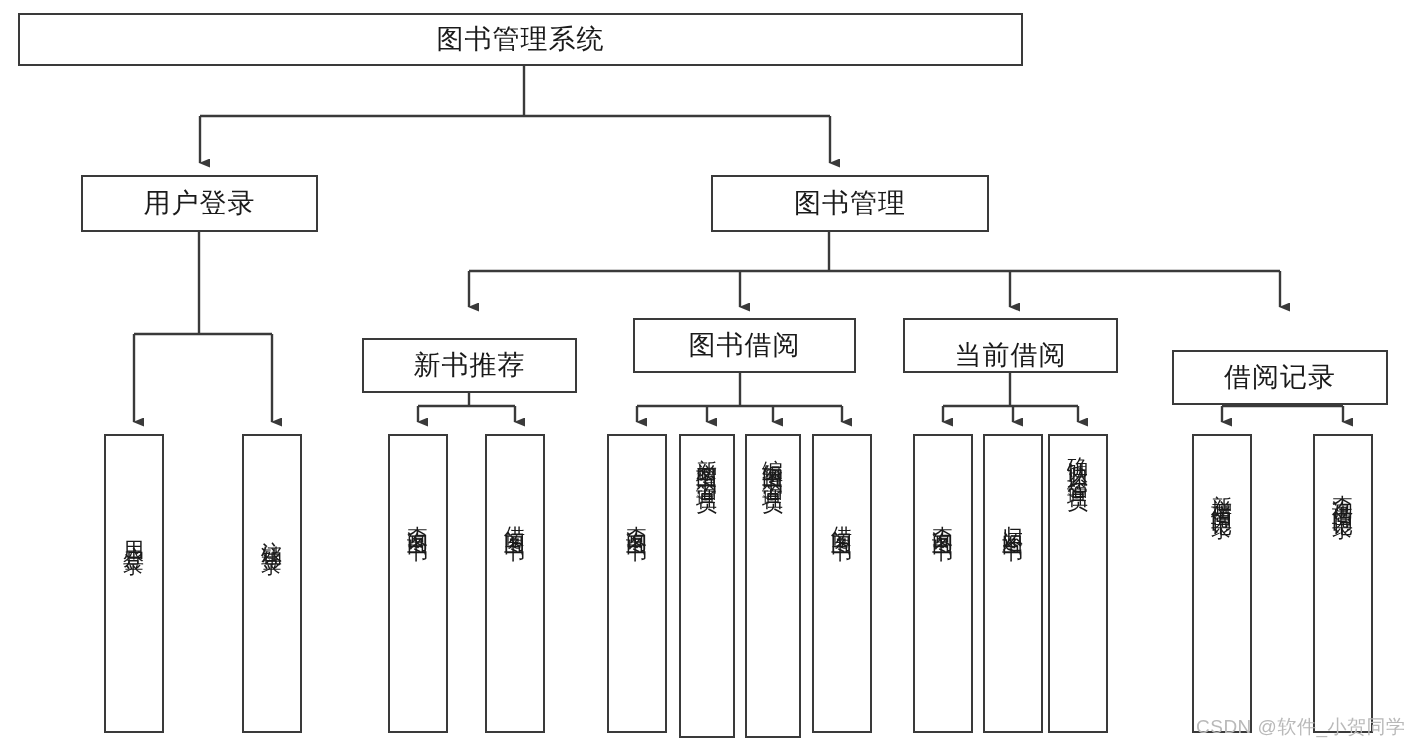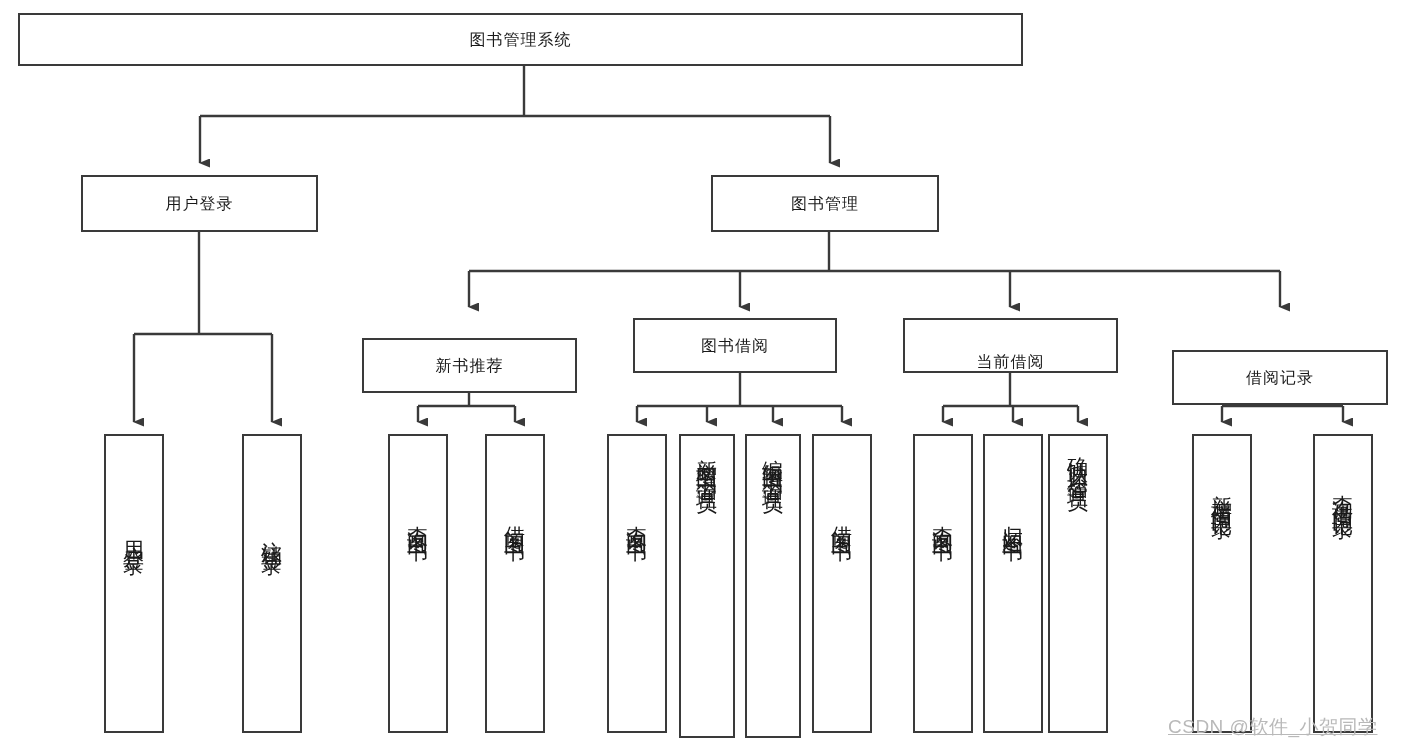--- a/index.html
+++ b/index.html
@@ -29,21 +29,21 @@
     position: absolute;
     box-sizing: border-box;
     background: #ffffff;
     border: 2px solid #3a3a3a;
     display: flex;
     align-items: center;
     justify-content: center;
     color: #1a1a1a;
   }
   .node-h .label {
-    font-size: 16px;
+    font-size: 27px;
     letter-spacing: 1px;
     line-height: 1.1;
     white-space: nowrap;
   }
   .node-v {
     align-items: flex-start;
     justify-content: center;
   }
   .node-v .label {
     writing-mode: vertical-rl;
@@ -117,28 +117,28 @@
     </g>
   </svg>
 
   <div class="node node-h" style="left:18px; top:13px; width:1005px; height:53px;">
     <span class="label">图书管理系统</span>
   </div>
 
   <div class="node node-h" style="left:81px; top:175px; width:237px; height:57px;">
     <span class="label">用户登录</span>
   </div>
-  <div class="node node-h" style="left:711px; top:175px; width:228px; height:57px;text-align:center;">
+  <div class="node node-h" style="left:711px; top:175px; width:278px; height:57px;text-align:center;">
     <span class="label">图书管理</span>
   </div>
 
   <div class="node node-h" style="left:362px; top:318px; width:215px; height:55px;margin-top:20px;">
     <span class="label">新书推荐</span>
   </div>
-  <div class="node node-h" style="left:633px; top:318px; width:204px; height:55px;">
+  <div class="node node-h" style="left:633px; top:318px; width:223px; height:55px;">
     <span class="label">图书借阅</span>
   </div>
   <div class="node node-h" style="left:903px; top:318px; width:215px; height:55px;align-items:flex-end;">
     <span class="label">当前借阅</span>
   </div>
   <div class="node node-h" style="left:1172px; top:318px; width:216px; height:55px;margin-top:32px;">
     <span class="label">借阅记录</span>
   </div>
 
   <div class="node node-v" style="left:104px; top:434px; width:60px; height:299px; padding-top:88px;">
@@ -178,15 +178,15 @@
     <span class="label">确认归还（管理员）</span>
   </div>
 
   <div class="node node-v" style="left:1192px; top:434px; width:60px; height:299px; padding-top:42px;">
     <span class="label">新增借阅记录</span>
   </div>
   <div class="node node-v" style="left:1313px; top:434px; width:60px; height:299px; padding-top:42px;">
     <span class="label">查询借阅记录</span>
   </div>
 
-  <div class="watermark" style="left:1168px; top:714px;text-decoration:underline;">CSDN @软件_小贺同学</div>
+  <div class="watermark" style="left:1196px; top:714px;">CSDN @软件_小贺同学</div>
 
 </div>
 
 </body></html>

